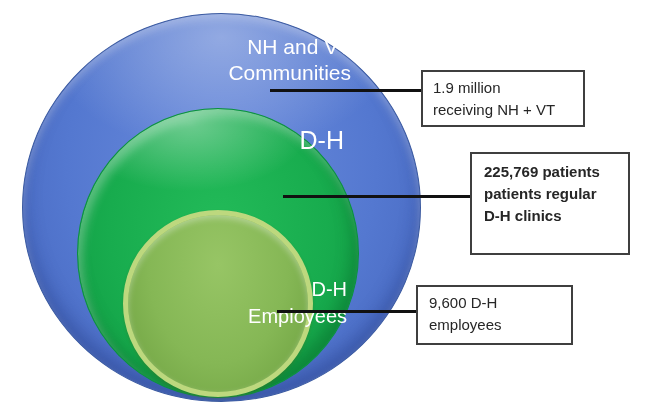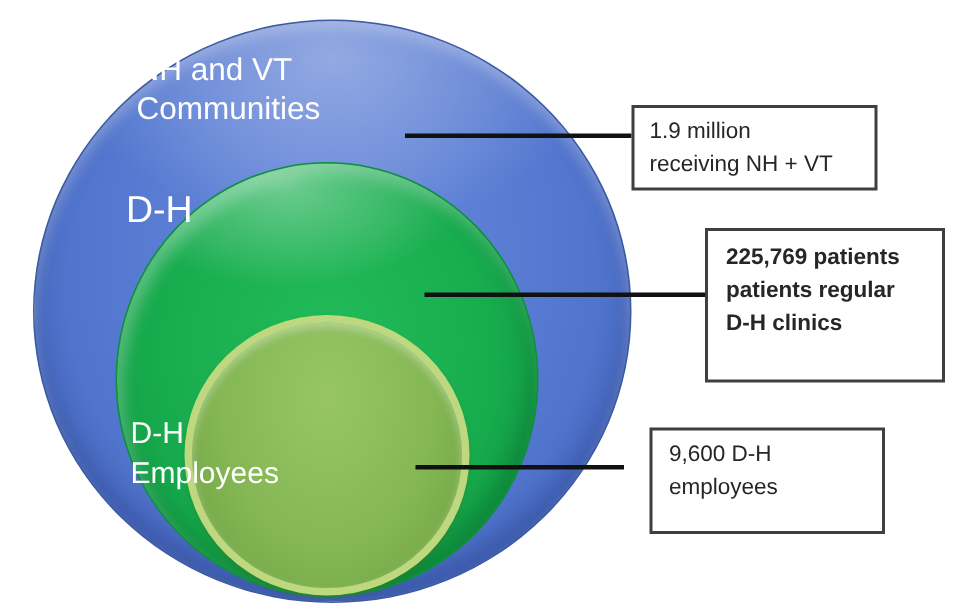--- a/index.html
+++ b/index.html
@@ -35,21 +35,21 @@
     left: 123px; top: 210px; width: 190px; height: 187px;
     border: 5px solid #bdd87e;
     background:
       radial-gradient(ellipse at 50% 28%, #97c565 0%, #85b755 55%, #74a746 85%, #689a3c 100%);
     box-shadow: inset 0 3px 6px rgba(255,255,255,0.35), 0 2px 3px rgba(70,110,30,0.35);
   }
 
   .label {
     position: absolute;
     width: 260px;
-    text-align: left;
+    text-align: right;
     color: #ffffff;
   }
   .label.communities { left: 91px; top: 34px;  font-size: 21px; line-height: 26px; }
   .label.patients    { left: 84px; top: 125px; font-size: 25px; line-height: 30px; }
   .label.employees   { left: 87px; top: 276px; font-size: 20px; line-height: 27px; }
 
   .connector {
     position: absolute;
     height: 3px;
     background: #111111;
@@ -62,21 +62,21 @@
     position: absolute;
     box-sizing: border-box;
     background: #ffffff;
     border: 2px solid #3f3f3f;
     color: #262626;
     font-size: 15px;
     line-height: 22px;
   }
   .callout.b1 { left: 421px; top: 70px;  width: 164px; height: 57px;  padding: 5px 4px 0 10px; }
   .callout.b2 { left: 470px; top: 152px; width: 160px; height: 103px; padding: 7px 4px 0 12px; font-weight: bold; }
-  .callout.b3 { left: 433px; top: 285px; width: 157px; height: 71px;  padding: 5px 4px 0 11px; }
+  .callout.b3 { left: 416px; top: 285px; width: 157px; height: 60px;  padding: 5px 4px 0 11px; }
 </style>
 </head>
 <body>
 
 <div class="canvas">
 
   <div class="circle blue"></div>
   <div class="circle green"></div>
   <div class="circle lime"></div>
 

